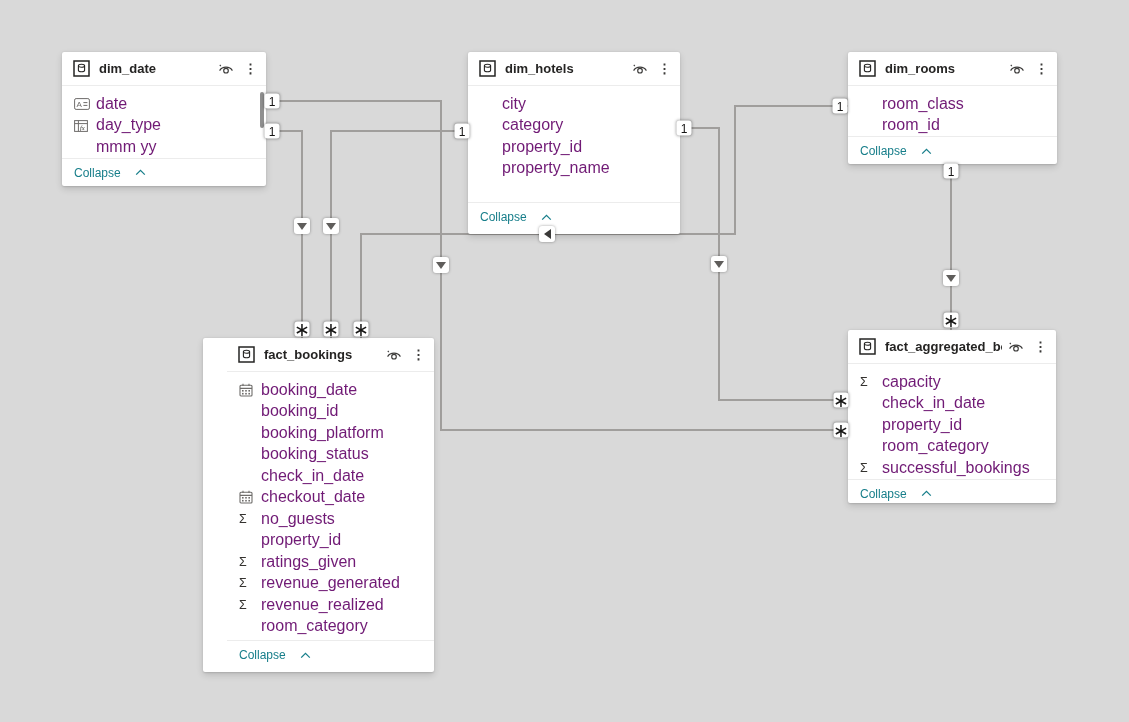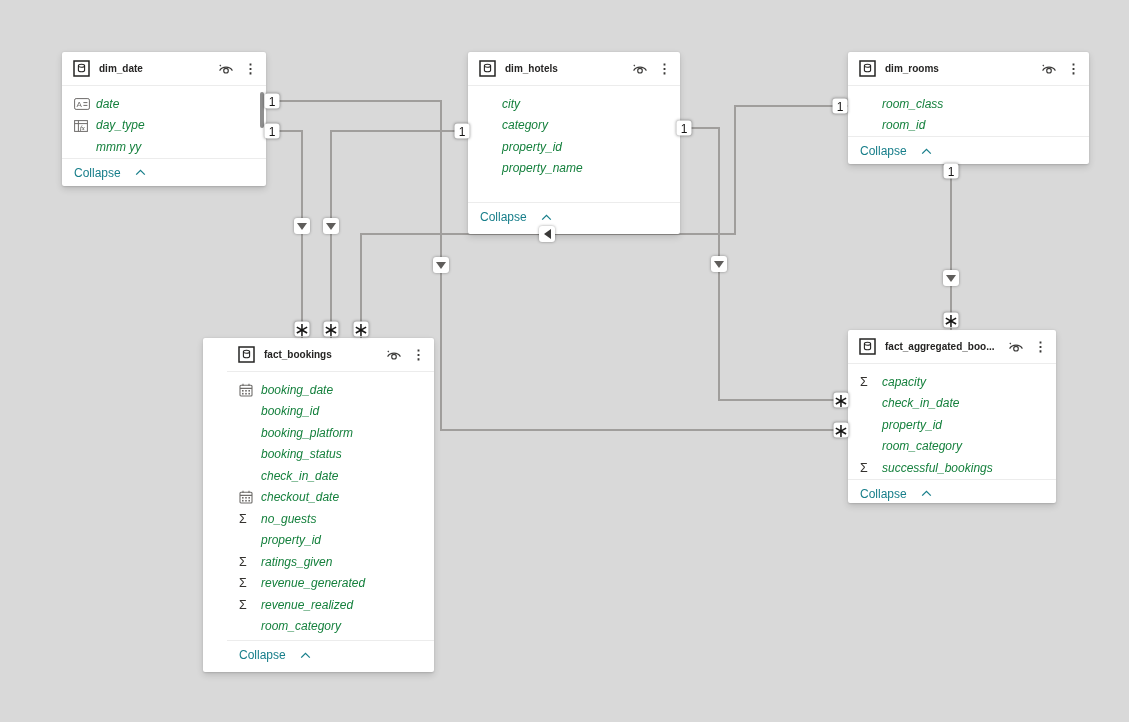--- a/index.html
+++ b/index.html
@@ -43,33 +43,33 @@
     position:absolute; z-index:2; background:#fff; border-radius:2px;
     box-shadow:0 .6px 1.8px rgba(0,0,0,.12), 0 3px 7px rgba(0,0,0,.14);
     display:flex; flex-direction:column; overflow:hidden;
   }
   .hdr {
     height:33px; flex:none; display:flex; align-items:center;
     padding:0 9px 0 11px; border-bottom:1px solid #ececec;
   }
   .table-icon { margin-right:9px; display:flex; flex:none; }
   .card-title {
-    flex:1; font-size:10px; font-weight:700; color:#252423;
+    flex:1; font-size:13px; font-weight:700; color:#252423;
     white-space:nowrap; overflow:hidden;
   }
   .eye-btn { margin:0 10px 0 6px; display:flex; flex:none; cursor:pointer; }
   .more-btn {
     font-size:13px; font-weight:700; color:#3b3a39; line-height:1;
     cursor:pointer; flex:none; letter-spacing:0;
   }
   .body { padding-top:7px; flex:none; }
   .frow { height:21.5px; display:flex; align-items:center; padding-left:12px; }
   .ficon { width:22px; flex:none; display:flex; align-items:center; color:#6e6c6a; }
   .ficon .sigma { font-size:12.5px; color:#34322f; line-height:1; }
-  .fname { font-size:12px; color:#15803d; white-space:nowrap;font-style:italic; }
+  .fname { font-size:16px; color:#701a75; white-space:nowrap; }
   .collapse {
     margin-top:auto; border-top:1px solid #ececec; min-height:24px;
     display:flex; align-items:center; gap:14px;
     padding:2px 0 5px 12px; color:#177e8a; font-size:12px; cursor:pointer;
   }
   .vscroll {
     position:absolute; right:2px; top:40px; width:4px; height:36px;
     background:#8f8f8f; border-radius:2px; z-index:4;
   }
 </style>
@@ -198,21 +198,21 @@
       </div>
       <div class="collapse">
         <span>Collapse</span>
         <span style="display: flex;">
           <svg width="11" height="7" viewBox="0 0 11 7">
             <path d="M1.2 5.6 L5.5 1.4 L9.8 5.6" fill="none" stroke="#177e8a" stroke-width="1.3"></path>
           </svg>
         </span>
       </div>
     </div>
-    <div class="table-card" style="left: 848px; top: 52px; width: 241px; height: 112px;">
+    <div class="table-card" style="left: 848px; top: 52px; width: 209px; height: 112px;">
       <div class="hdr">
         <span class="table-icon">
           <svg width="17" height="17" viewBox="0 0 17 17">
             <rect x="1" y="1" width="15" height="15" fill="none" stroke="#252423" stroke-width="1.5"></rect>
             <ellipse cx="8.5" cy="5.8" rx="3.1" ry="1.5" fill="none" stroke="#252423" stroke-width="1.1"></ellipse>
             <path d="M5.4 5.8 v4.4 c0 .9 1.4 1.5 3.1 1.5 s3.1-.6 3.1-1.5 V5.8" fill="none" stroke="#252423" stroke-width="1.1"></path>
           </svg>
         </span>
         <span class="card-title">dim_rooms</span>
         <span class="eye-btn">

